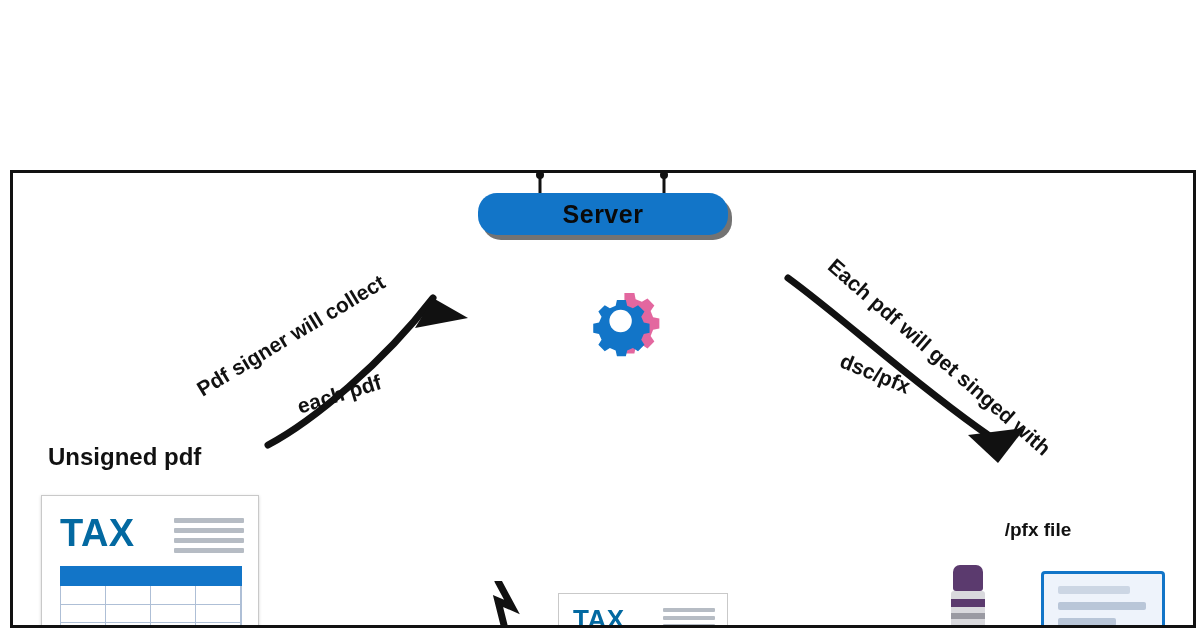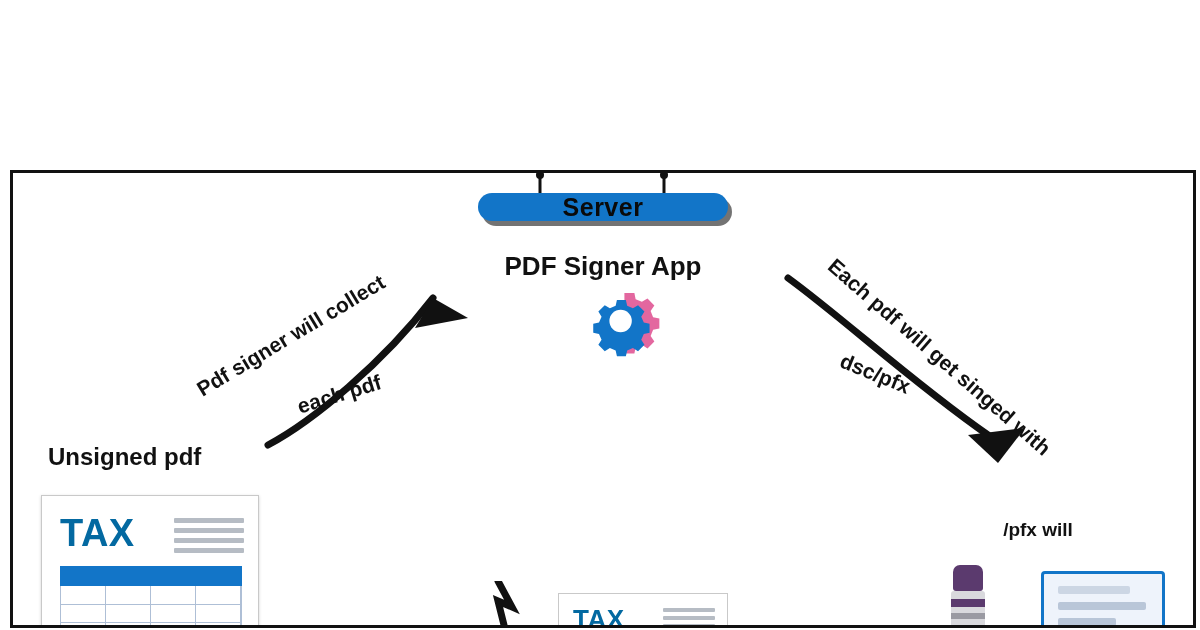--- a/index.html
+++ b/index.html
@@ -74,21 +74,21 @@
     width: 1180px;
     height: 452px;
   }
 
   
   .server-pill {
     position: absolute;
     left: 465px;
     top: 20px;
     width: 250px;
-    height: 28px;
+    height: 42px;
     background: #1275c8;
     border-radius: 19px;
     box-shadow: 4px 5px 0 rgba(0,0,0,0.55);
     display: flex;
     align-items: center;
     justify-content: center;
   }
   .server-pill span {
     color: #0a0a0a;
     font-size: 25px;
@@ -342,21 +342,20 @@
       <polygon points="420,125 402,155 455,145" fill="#111111"></polygon>
 
       <path d="M 775 105 C 830 145, 900 210, 975 262" stroke="#111111" stroke-width="7" fill="none" stroke-linecap="round"></path>
       <polygon points="985,290 955,262 1012,255" fill="#111111"></polygon>
     </svg>
 
     <div class="server-pill">
       <span>Server</span>
     </div>
 
-    <div class="lbl app-label">PDF Signer App</div>
 
     <div class="gear-wrap">
       <svg viewBox="0 0 100 100" width="90" height="80">
         <g transform="translate(52,46)">
           <path d="M -8,-36 L 8,-36 L 10,-26 L 20,-22 L 29,-27 L 40,-16 L 34,-7 L 38,3 L 48,5 L 48,21 L 38,23 L 34,33 L 40,42 L 29,53 L 20,47 L 10,51 L 8,61 L -8,61" fill="#e25f9a" opacity="0.95" transform="translate(6,-8) scale(0.78)"></path>
         </g>
         <g transform="translate(44,42)">
           <path d="M -7,-34 L 7,-34 L 9,-25 L 18,-21 L 26,-26 L 36,-16 L 31,-8 L 35,1 L 44,3 L 44,17 L 35,19 L 31,28 L 36,36 L 26,46 L 18,41 L 9,45 L 7,54 L -7,54 L -9,45 L -18,41 L -26,46 L -36,36 L -31,28 L -35,19 L -44,17 L -44,3 L -35,1 L -31,-8 L -36,-16 L -26,-26 L -18,-21 L -9,-25 Z" fill="#1275c8" transform="translate(4,4) scale(0.80)"></path>
           <circle cx="3" cy="3" r="14" fill="#ffffff"></circle>
         </g>
@@ -400,21 +399,21 @@
       <div class="doc-lines">
         <i></i>
           <i></i>
           <i></i>
       </div>
 
     </div>
 
     <div class="lbl token-label">
       <br>
-      <span>/pfx will</span>
+      <span>/pfx file</span>
     </div>
 
     <div class="usb-token">
       <div class="usb-cap"></div>
       <div class="usb-body">
         <div class="usb-stripe"></div>
         <div class="usb-stripe2"></div>
       </div>
     </div>
 

